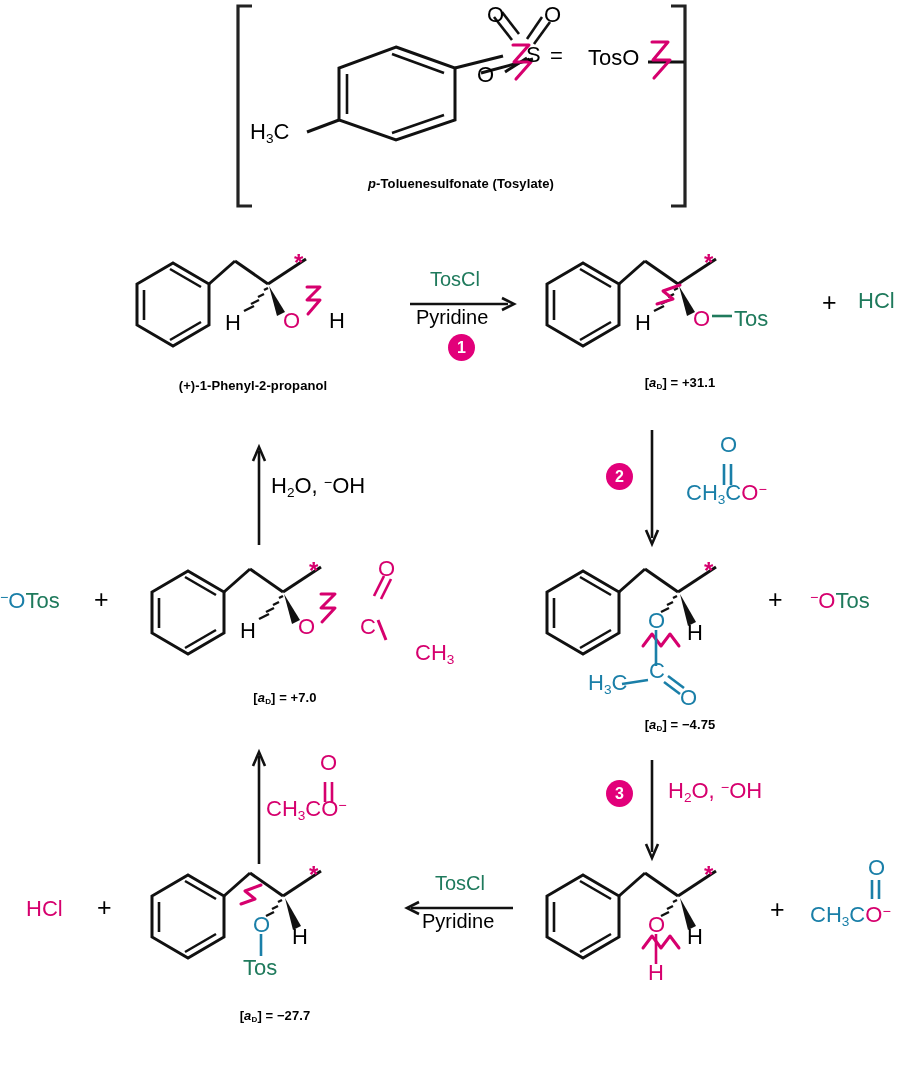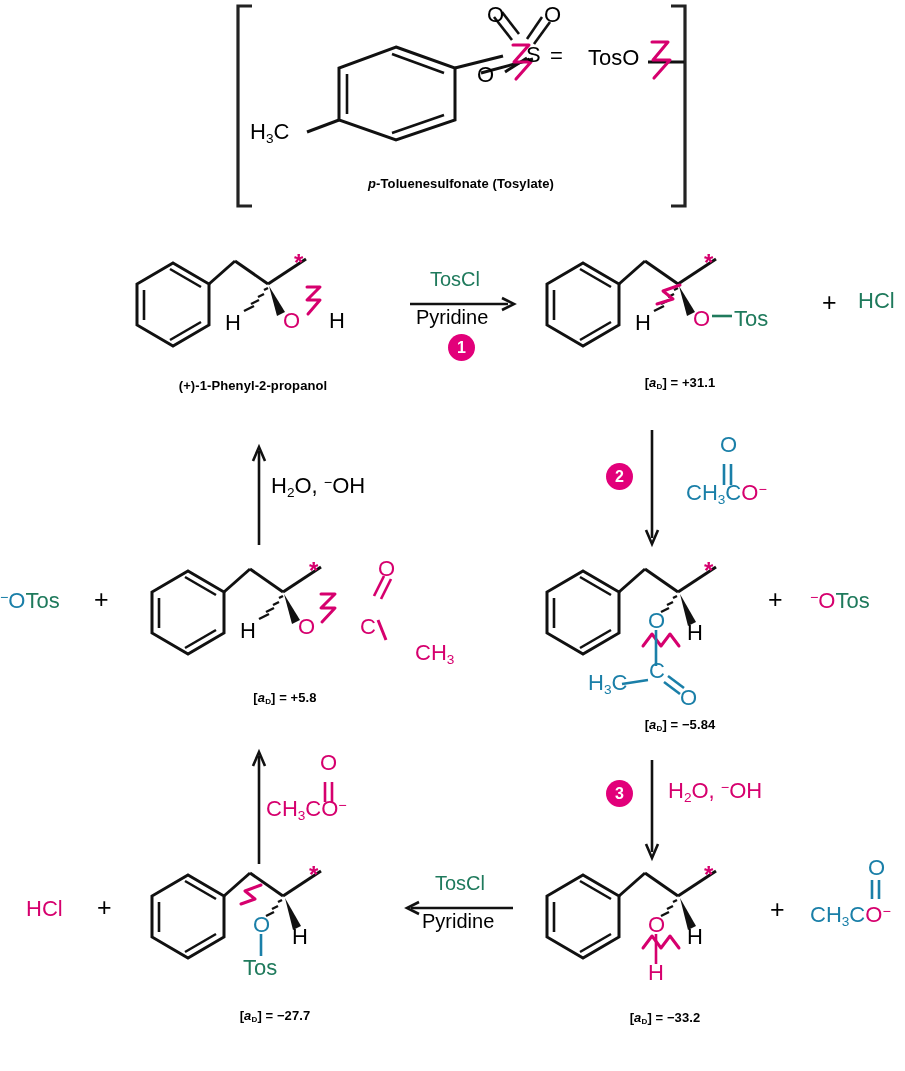--- a/index.html
+++ b/index.html
@@ -190,21 +190,21 @@
     <line x1="243" y1="72" x2="251" y2="92" stroke="#d6006e" stroke-width="3"></line>
   </svg>
   <div class="abs chem blk" style="left:105px;top:70px;">H</div>
   <div class="abs chem mag" style="left:163px;top:66px;">O</div>
   <div class="abs chem mag" style="left:225px;top:66px;">C</div>
   <div class="abs chem mag" style="left:243px;top:8px;">O</div>
   <div class="abs chem mag" style="left:240px;top:92px;margin-left:40px;">CH<sub>3</sub></div>
   <div class="abs mag" style="left:174px;top:9px;font-size:24px;font-weight:bold;">*</div>
 </div>
 <div class="abs lbl" style="left:135px;top:690px;width:300px;">
-  <div>[<span class="ital">a</span><sub>D</sub><span>] = +5.8</span></div>
+  <div>[<span class="ital">a</span><sub>D</sub><span>] = +7.0</span></div>
 </div>
 
 <div class="abs" style="left:530px;top:548px;width:300px;height:150px;">
   <svg width="300" height="150">
     <polygon points="53,23 89,44 89,85 53,106 17,85 17,44" fill="none" stroke="#111" stroke-width="3"></polygon>
     <line x1="24" y1="50" x2="24" y2="80" stroke="#111" stroke-width="2.6"></line>
     <line x1="50" y1="29" x2="81" y2="47" stroke="#111" stroke-width="2.6"></line>
     <line x1="50" y1="100" x2="81" y2="82" stroke="#111" stroke-width="2.6"></line>
     <line x1="89" y1="44" x2="115" y2="21" stroke="#111" stroke-width="3"></line>
     <line x1="115" y1="21" x2="148" y2="44" stroke="#111" stroke-width="3"></line>
@@ -228,21 +228,21 @@
   <div class="abs chem blu" style="left:118px;top:60px;">O</div>
   <div class="abs chem blk" style="left:157px;top:72px;">H</div>
   <div class="abs chem blu" style="left:119px;top:110px;">C</div>
   <div class="abs chem blu" style="left:58px;top:122px;">H<sub>3</sub>C</div>
   <div class="abs chem blu" style="left:150px;top:137px;">O</div>
   <div class="abs mag" style="left:174px;top:9px;font-size:24px;font-weight:bold;">*</div>
 </div>
 <div class="abs plus" style="left:768px;top:585px;">+</div>
 <div class="abs chem" style="left:810px;top:588px;"><sup class="mag">−</sup><span class="mag">O</span><span class="teal">Tos</span></div>
 <div class="abs lbl" style="left:530px;top:717px;width:300px;">
-  <div>[<span class="ital">a</span><sub>D</sub><span>] = −5.84</span></div>
+  <div>[<span class="ital">a</span><sub>D</sub><span>] = −4.75</span></div>
 </div>
 
 <div class="abs" style="left:245px;top:748px;width:170px;height:120px;">
   <svg width="40" height="120" style="position:absolute;left:0;top:0;">
     <line x1="14" y1="116" x2="14" y2="8" stroke="#111" stroke-width="2.6"></line>
     <path d="M8 18 L14 4 L20 18" fill="none" stroke="#111" stroke-width="2.6"></path>
   </svg>
   <svg width="130" height="80" style="position:absolute;left:30px;top:12px;">
     <line x1="50" y1="22" x2="50" y2="42" stroke="#d6006e" stroke-width="2.6"></line>
     <line x1="57" y1="22" x2="57" y2="42" stroke="#d6006e" stroke-width="2.6"></line>
@@ -326,14 +326,13 @@
 <div class="abs plus" style="left:770px;top:895px;">+</div>
 <div class="abs" style="left:800px;top:855px;width:105px;height:75px;">
   <svg width="105" height="75">
     <line x1="72" y1="25" x2="72" y2="44" stroke="#1a7fa8" stroke-width="2.6"></line>
     <line x1="79" y1="25" x2="79" y2="44" stroke="#1a7fa8" stroke-width="2.6"></line>
   </svg>
   <div class="abs chem blu" style="left:68px;top:0px;">O</div>
   <div class="abs chem blu" style="left:10px;top:47px;">CH<sub>3</sub>C<span class="mag">O</span><sup class="mag">−</sup></div>
 </div>
 <div class="abs lbl" style="left:500px;top:1010px;width:330px;">
-  <div>[<span class="ital">a</span><sub>D</sub><span>] = −33.2</span></div>
 </div>
 
 </body></html>

